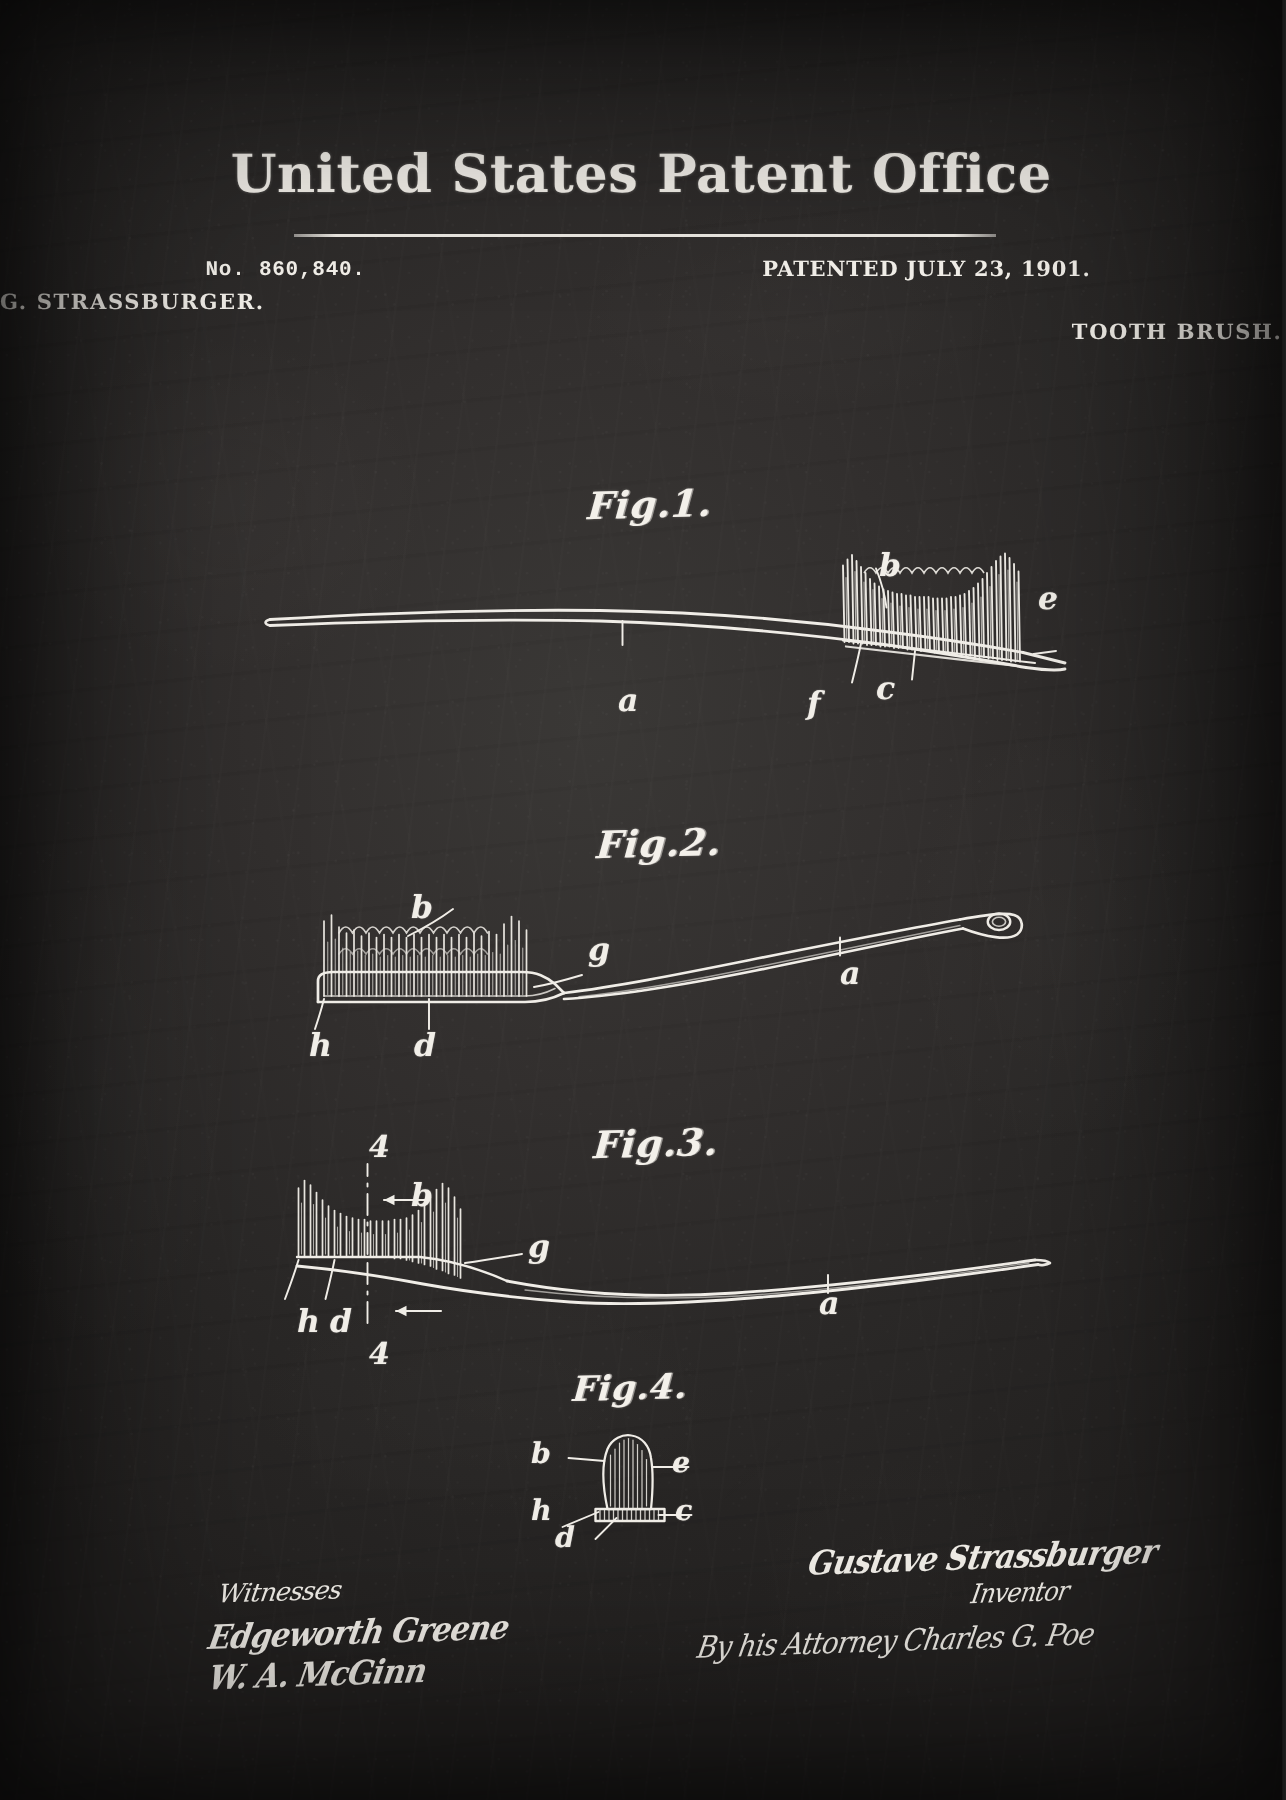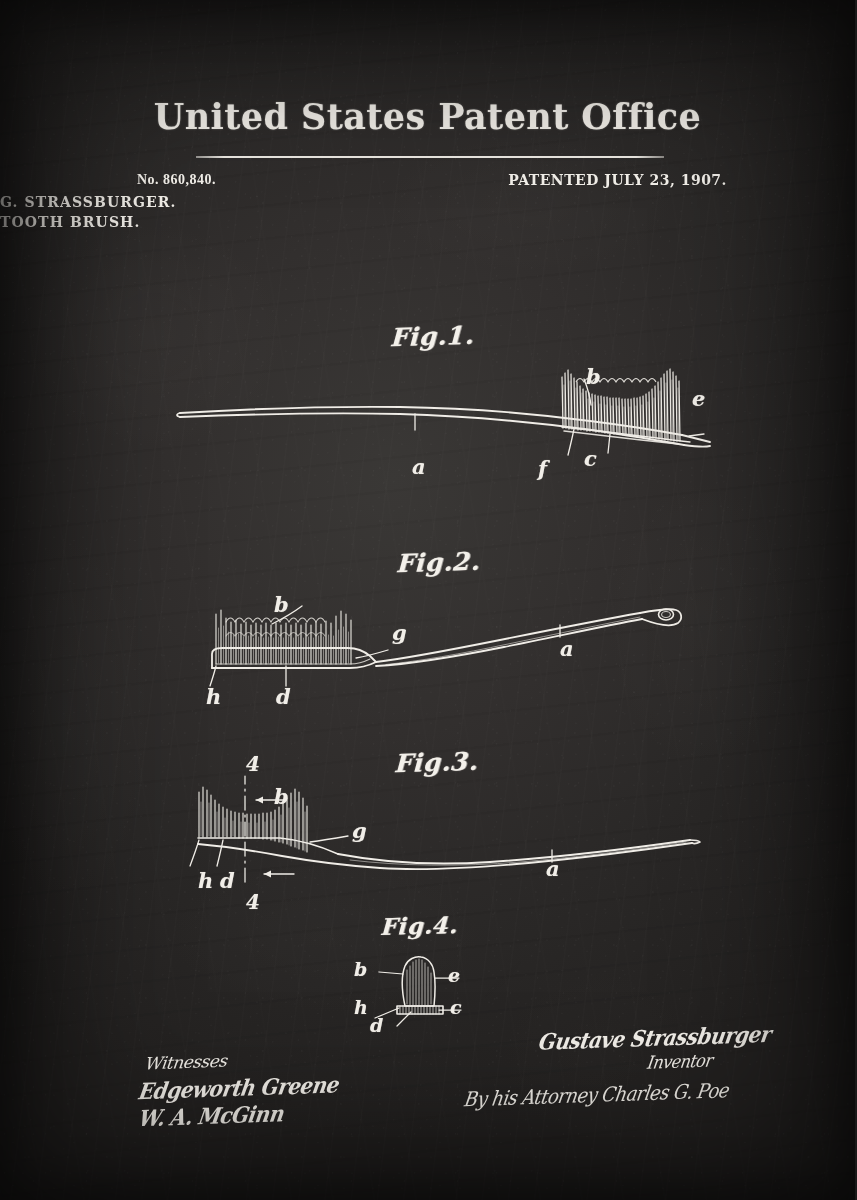--- a/index.html
+++ b/index.html
@@ -59,32 +59,32 @@
     font-family:"DejaVu Serif",serif;font-weight:700;
     font-size:35px;letter-spacing:.4px;color:#efece6;
     text-shadow:0 0 2px rgba(240,237,231,.35);
   }
   .hdr-rule{
     position:absolute;left:196px;top:156px;width:468px;height:2px;
     background:linear-gradient(90deg,rgba(235,232,226,.55),#eae7e1 6%,#eae7e1 94%,rgba(235,232,226,.5));
   }
   .hdr-no{
     position:absolute;left:137px;top:172px;
-    font-family:Liberation Serif, serif;font-weight:700;font-size:14px;letter-spacing:.5px;
+    font-family:Liberation Mono, monospace;font-weight:700;font-size:14px;letter-spacing:.5px;
   }
   .hdr-date{
     position:absolute;right:128px;top:172px;
     font-family:"DejaVu Serif",serif;font-weight:700;font-size:14px;letter-spacing:.5px;
   }
   .hdr-inv{
     position:absolute;left:0;right:0;top:194px;text-align:left;
     font-family:"DejaVu Serif",serif;font-weight:700;font-size:14px;letter-spacing:1.1px;
   }
   .hdr-subj{
-    position:absolute;left:0;right:0;top:214px;text-align:left;
+    position:absolute;left:0;right:0;top:214px;text-align:right;
     font-family:"DejaVu Serif",serif;font-weight:700;font-size:14px;letter-spacing:1.1px;
   }
   .hdr-app{
     position:absolute;left:0;right:0;top:236px;text-align:center;
     font-family:"DejaVu Serif",serif;font-weight:700;font-size:9.5px;letter-spacing:.7px;
   }
 
   
   .figcap{
     position:absolute;
@@ -130,21 +130,21 @@
   <div class="tex tex-base"></div>
   <div class="tex tex-smudge"></div>
   <div class="tex tex-streaks"></div>
   <div class="tex tex-grain"></div>
 
   <div id="content">
 
     <div class="hdr-title">United States Patent Office</div>
     <div class="hdr-rule"></div>
     <div class="hdr-no">No. 860,840.</div>
-    <div class="hdr-date">PATENTED JULY 23, 1907.</div>
+    <div class="hdr-date">PATENTED JULY 23, 1901.</div>
     <div class="hdr-inv">G. STRASSBURGER.</div>
     <div class="hdr-subj">TOOTH BRUSH.</div>
 
     <div class="figcap" style="left:392px;top:322px;">Fig.1.</div>
 
     <svg class="draw" style="left:170px;top:355px;" width="540" height="120" viewBox="0 0 540 120">
       <g fill="none" stroke="#f0ede7" stroke-linecap="round" stroke-linejoin="round">
 
         <path d="M10,58 C60,55 140,51 230,52 C300,53 360,58 420,66 C460,71 490,76 512,80" stroke-width="1.9"></path>
 

